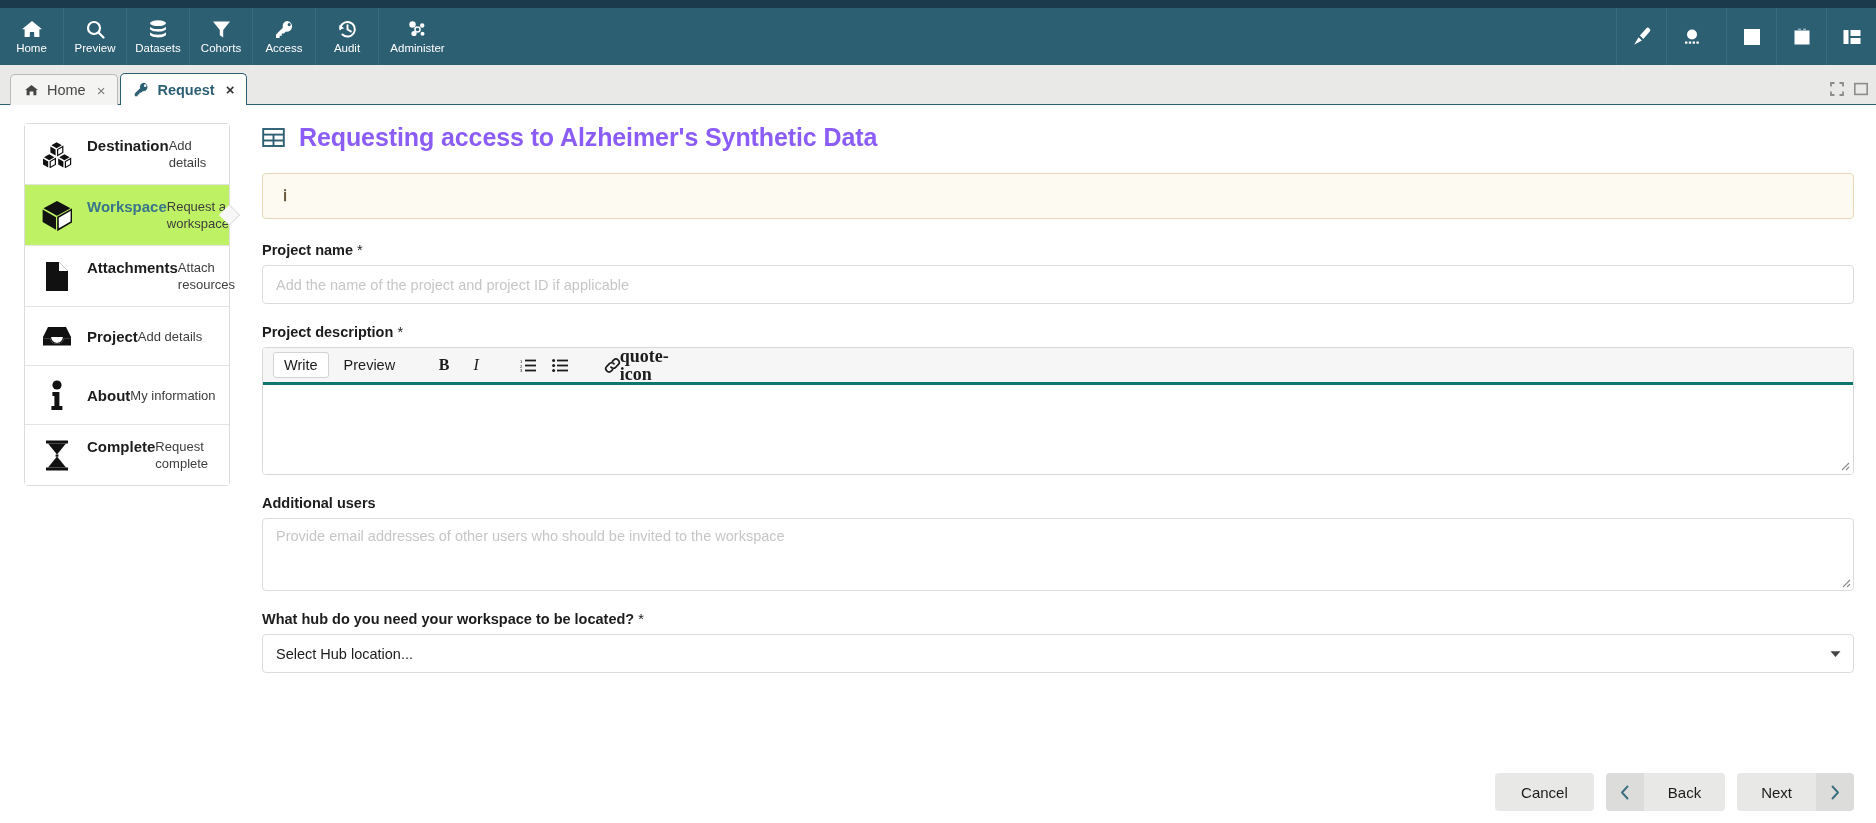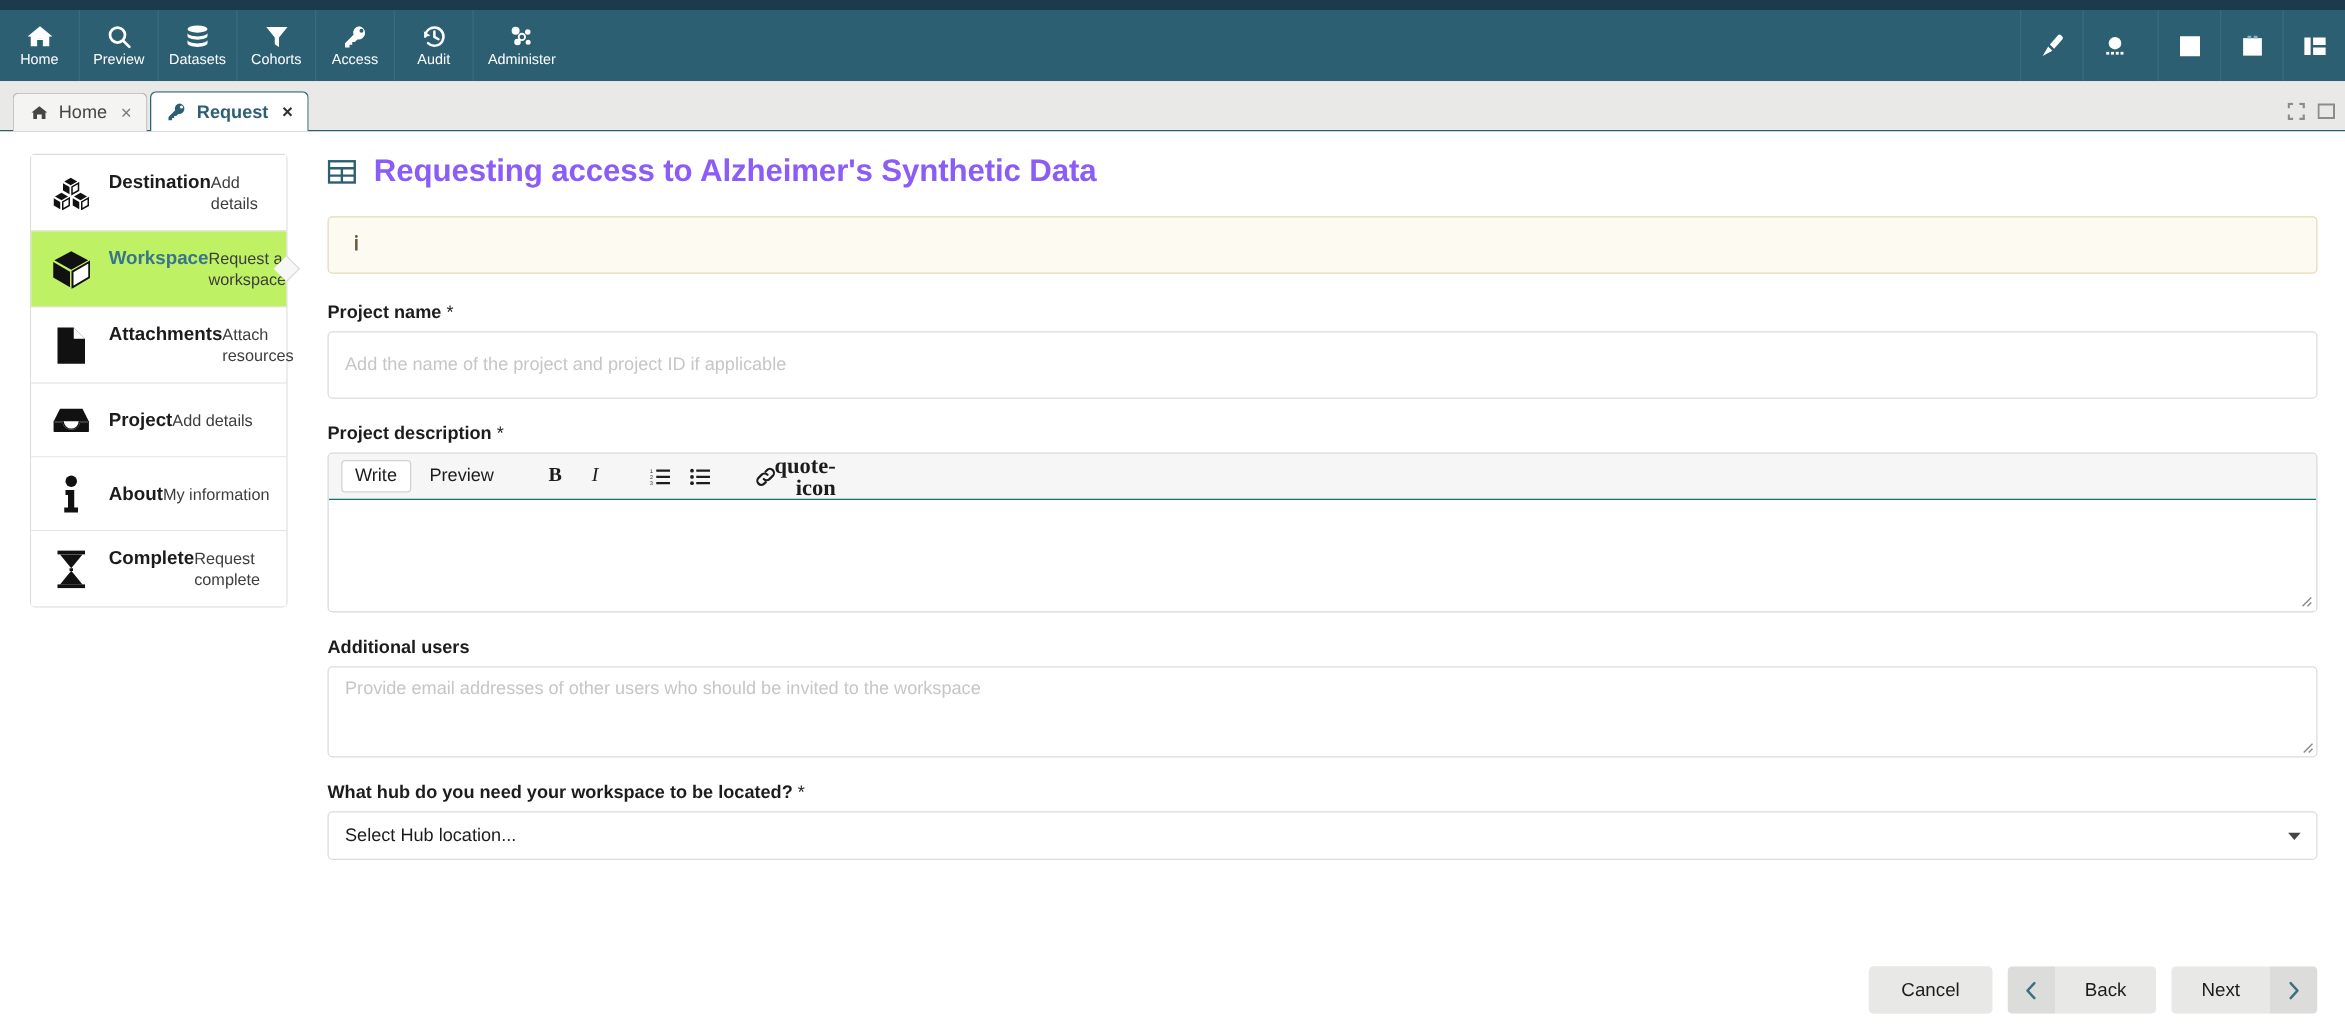--- a/index.html
+++ b/index.html
@@ -179,47 +179,46 @@
     font-size: 14.5px;
     font-weight: 700;
     color: #1c1c1c;
     display: block;
     margin-bottom: 7px;
   }
   .flabel .req { font-weight: 400; }
 
   .txtinput {
     width: 100%;
-    height: 54px;
+    height: 39px;
     border: 1px solid #dcdcdc;
     border-radius: 4px;
     padding: 0 13px;
     font-size: 14.5px;
     font-family: "Liberation Sans", sans-serif;
     color: #1c1c1c;
     background: #fff;
     outline: none;
   }
   .txtinput::placeholder { color: #c6c6c6; }
 
   .md-box {
     border: 1px solid #d8d8d8;
     border-radius: 4px;
     background: #fff;
     overflow: hidden;
   }
   .md-toolbar {
     background: #f6f6f6;
-    border-bottom: 1px solid #0f766e;
+    border-bottom: 3px solid #0f766e;
     height: 37px;
     display: flex;
     align-items: center;
     padding: 0 10px;
     gap: 4px;
-    text-align: right;
   }
   .md-tab {
     font-size: 14.5px;
     padding: 4px 10px;
     border-radius: 3px;
     color: #1c1c1c;
     cursor: pointer;
     background: transparent;
     border: 1px solid transparent;
   }

